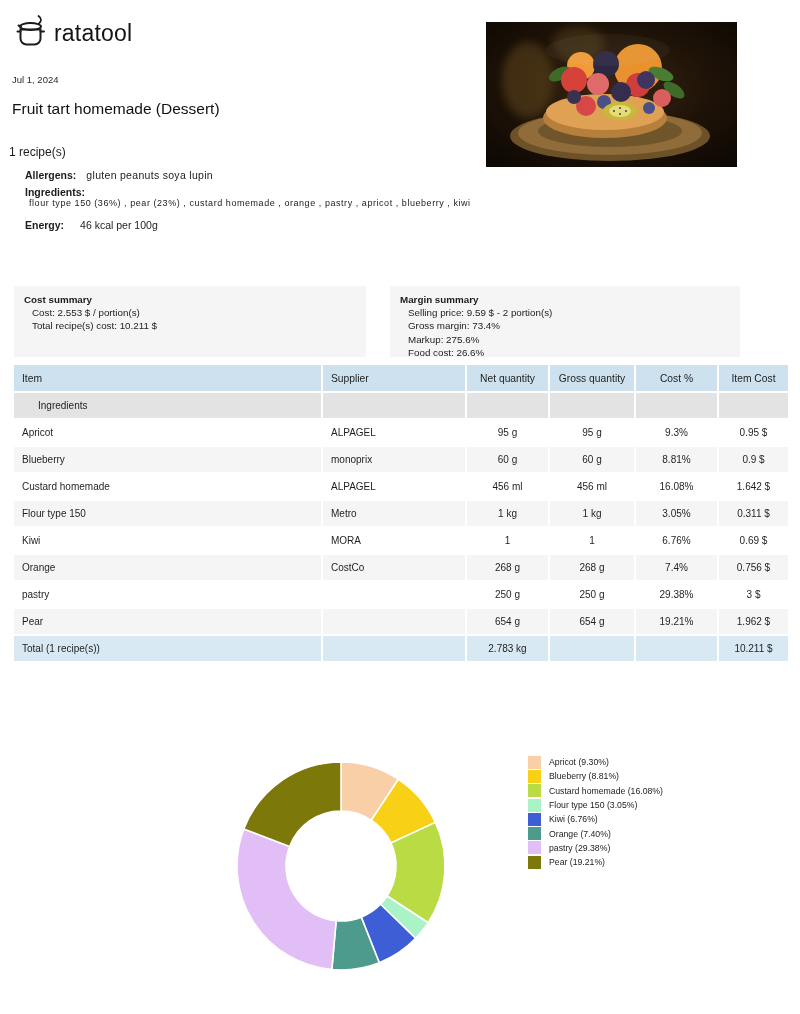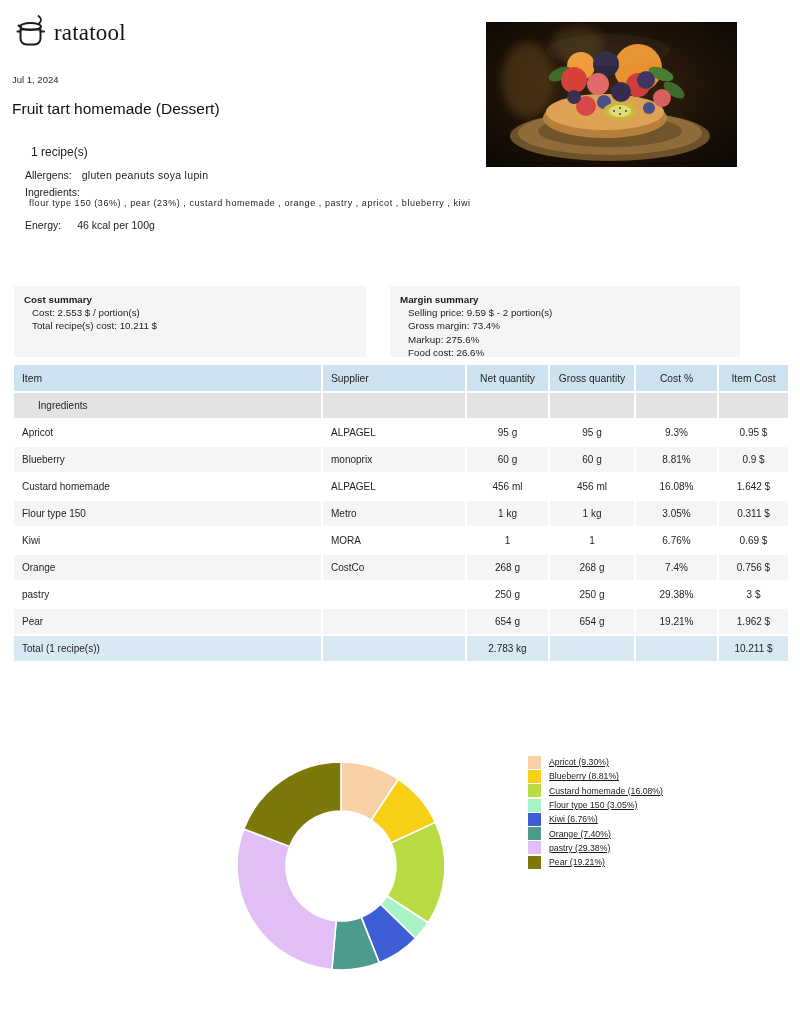--- a/index.html
+++ b/index.html
@@ -1,30 +1,30 @@
 <!DOCTYPE html>
 <html style="--header-bg: #cde2ee; --total-bg: #d8e9f3; --section-bg: #e3e3e3; --alt-row-bg: #f5f5f5; --box-bg: #f5f5f5;"><head>
 <meta charset="utf-8">
 <style>
   html,body{margin:0;padding:0;background:#fff;}
   .page{position:relative;width:800px;height:1014px;background:#fff;overflow:hidden;
         font-family:"Liberation Sans","DejaVu Sans",sans-serif;color:#1c1c1c;}
 
   
   .brand{position:absolute;left:14px;top:14px;display:flex;align-items:center;gap:6px;}
-  .brand-name{font-size:23px;color:#141414;letter-spacing:.2px;font-family:Liberation Serif, serif;}
+  .brand-name{font-size:23px;color:#141414;letter-spacing:.2px;}
   .photo{position:absolute;left:486px;top:22px;width:251px;height:145px;}
 
   .date{position:absolute;left:12px;top:74px;font-size:9.5px;color:#2b2b2b;}
   .title{position:absolute;left:12px;top:100px;font-size:15.5px;color:#111;}
 
   
-  .recipes{position:absolute;left:31px;top:145px;font-size:12px;}
+  .recipes{position:absolute;left:9px;top:145px;font-size:12px;}
   .line{position:absolute;left:25px;font-size:10.5px;}
-  .lbl{font-weight:normal;}
+  .lbl{font-weight:bold;}
   .allergens{top:169px;}
   .allergens .val{margin-left:10px;letter-spacing:.3px;}
   .ingr-label{top:186px;}
   .ingr-values{position:absolute;left:29px;top:198px;font-size:9px;letter-spacing:.55px;color:#222;}
   .seg-bold{font-weight:normal;}
   .energy{top:219px;}
   .energy .val{margin-left:16px;font-weight:normal;}
 
   
   .box{position:absolute;top:286px;height:71px;background:var(--box-bg);font-size:9.8px;
@@ -42,21 +42,21 @@
   table.cost td{height:23px;}
   td.l{text-align:left;padding-left:8px;}
   td.c{text-align:center;}
   tr.sect td{background:var(--section-bg);}
   tr.sect td.l{padding-left:24px;}
   tr.alt td{background:var(--alt-row-bg);}
   tr.total td{background:var(--total-bg);}
 
   
   .donut{position:absolute;left:226px;top:751px;width:230px;height:230px;}
-  .legend{position:absolute;left:528px;top:755px;text-decoration:underline;}
+  .legend{position:absolute;left:528px;top:755px;}
   .legend-row{display:flex;align-items:center;height:14.3px;}
   .legend-swatch{width:13px;height:13px;margin-right:8px;flex:0 0 13px;}
   .legend-text{font-size:8.7px;color:#222;}
 </style>
 </head>
 <body>
 
 <div class="page">
 
   <div class="brand">

